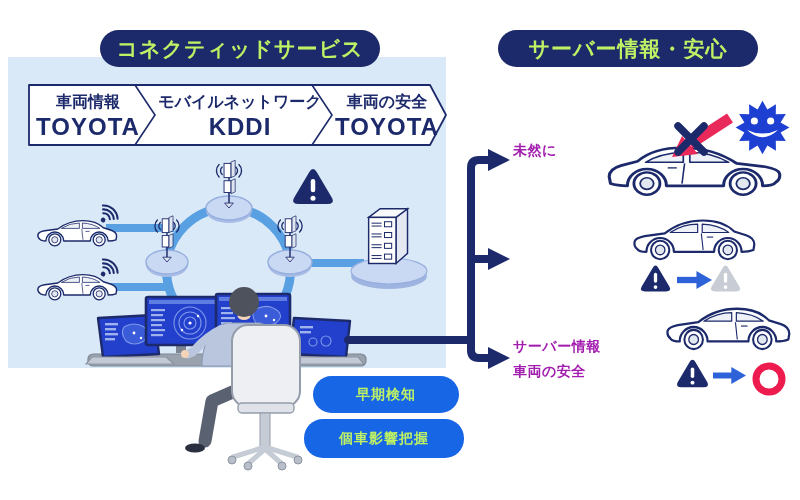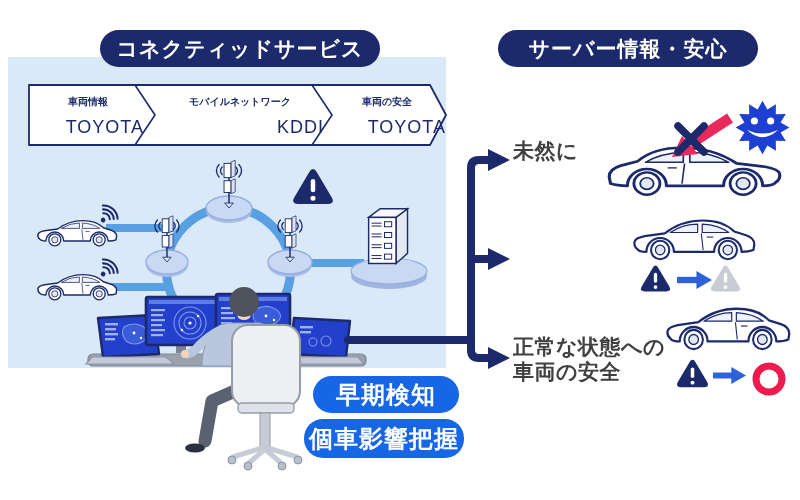--- a/index.html
+++ b/index.html
@@ -1,32 +1,32 @@
 <!DOCTYPE html>
 <html><head>
 <meta charset="utf-8">
 <style>
   html,body{margin:0;padding:0;background:#fff;}
   #stage{position:relative;width:800px;height:500px;background:#ffffff;overflow:hidden;
          font-family:"Liberation Sans","DejaVu Sans",sans-serif;}
   .abs{position:absolute;}
   
-  .pill{position:absolute;background:#1c2a6b;color:#ffffff;border-radius:19px;
+  .pill{position:absolute;background:#1c2a6b;color:#bef264;border-radius:19px;
         display:flex;align-items:center;justify-content:center;
         font-weight:bold;letter-spacing:1px;}
   .pill.header{font-size:21px;height:37px;}
-  .pill.badge{background:#1766e6;font-size:24px;letter-spacing:1px;text-align:center;}
+  .pill.badge{background:#1766e6;font-size:14px;letter-spacing:1px;text-align:center;}
   
   #panel-bg{left:8px;top:57px;width:438px;height:311px;background:#d9e9f7;}
   
   .seg{position:absolute;top:6px;text-align:center;color:#1c2a6b;}
-  .seg .role{font-size:10px;font-weight:bold;line-height:24px;display:block;}
-  .seg .co{font-size:18px;font-weight:normal;line-height:26px;letter-spacing:1px;display:block;text-align:right;}
+  .seg .role{font-size:16px;font-weight:bold;line-height:24px;display:block;}
+  .seg .co{font-size:24px;font-weight:bold;line-height:26px;letter-spacing:1px;display:block;}
   
-  .outcome-text{position:absolute;color:#404040;font-weight:bold;font-size:21px;line-height:25px;letter-spacing:0.5px;white-space:pre-line;}
+  .outcome-text{position:absolute;color:#a21caf;font-weight:bold;font-size:14px;line-height:25px;letter-spacing:0.5px;white-space:pre-line;}
   svg{display:block;}
 </style>
 </head>
 <body>
 
 <svg width="0" height="0" style="position:absolute" aria-hidden="true">
   <defs>
     <g id="car-g">
       <path d="M8 37 Q4 34 5 29 Q6 25 16 23 L38 20 Q56 6 80 6 Q102 6 114 18 L127 22 Q136 25 136 32 L135 38 Q130 40 122 40 A15 15 0 0 0 92 40 L48 40 A15 15 0 0 0 18 40 Q10 40 8 37 Z" fill="#ffffff" stroke="#1c2a6b" stroke-width="2.4" stroke-linejoin="round"></path>
       <path d="M44 19 Q58 10 74 10 L74 19 Z" fill="#eef1f7" stroke="#1c2a6b" stroke-width="1.3" stroke-linejoin="round"></path>
@@ -283,21 +283,21 @@
   <svg class="abs" style="left:640px;top:264px" width="31" height="28" viewBox="0 0 60 54" color="#1c2a6b">
       <use href="#warn-g"></use>
     </svg>
   <svg class="abs" style="left:677px;top:271px" width="35" height="18" viewBox="0 0 36 18.5" color="#2d62d8">
       <use href="#miniarrow-g"></use>
     </svg>
   <svg class="abs" style="left:710px;top:264px" width="31" height="28" viewBox="0 0 60 54" color="#c8ccd4">
       <use href="#warn-g"></use>
     </svg>
 
-  <div class="outcome-text" style="left:513px;top:334px"><span>正常な状態への</span><br><span>車両の安全</span></div>
+  <div class="outcome-text" style="left:513px;top:334px"><span>サーバー情報</span><br><span>車両の安全</span></div>
   <svg class="abs" style="left:663px;top:303px" width="130" height="48" viewBox="0 0 140 50" preserveAspectRatio="none">
       <use href="#car-g"></use>
     </svg>
   <svg class="abs" style="left:676px;top:358px" width="33" height="30" viewBox="0 0 60 54" color="#1c2a6b">
       <use href="#warn-g"></use>
     </svg>
   <svg class="abs" style="left:713px;top:367px" width="33" height="17" viewBox="0 0 36 18.5" color="#2d62d8">
       <use href="#miniarrow-g"></use>
     </svg>
   <svg class="abs" style="left:751px;top:361px" width="36" height="36" viewBox="0 0 36 36">

